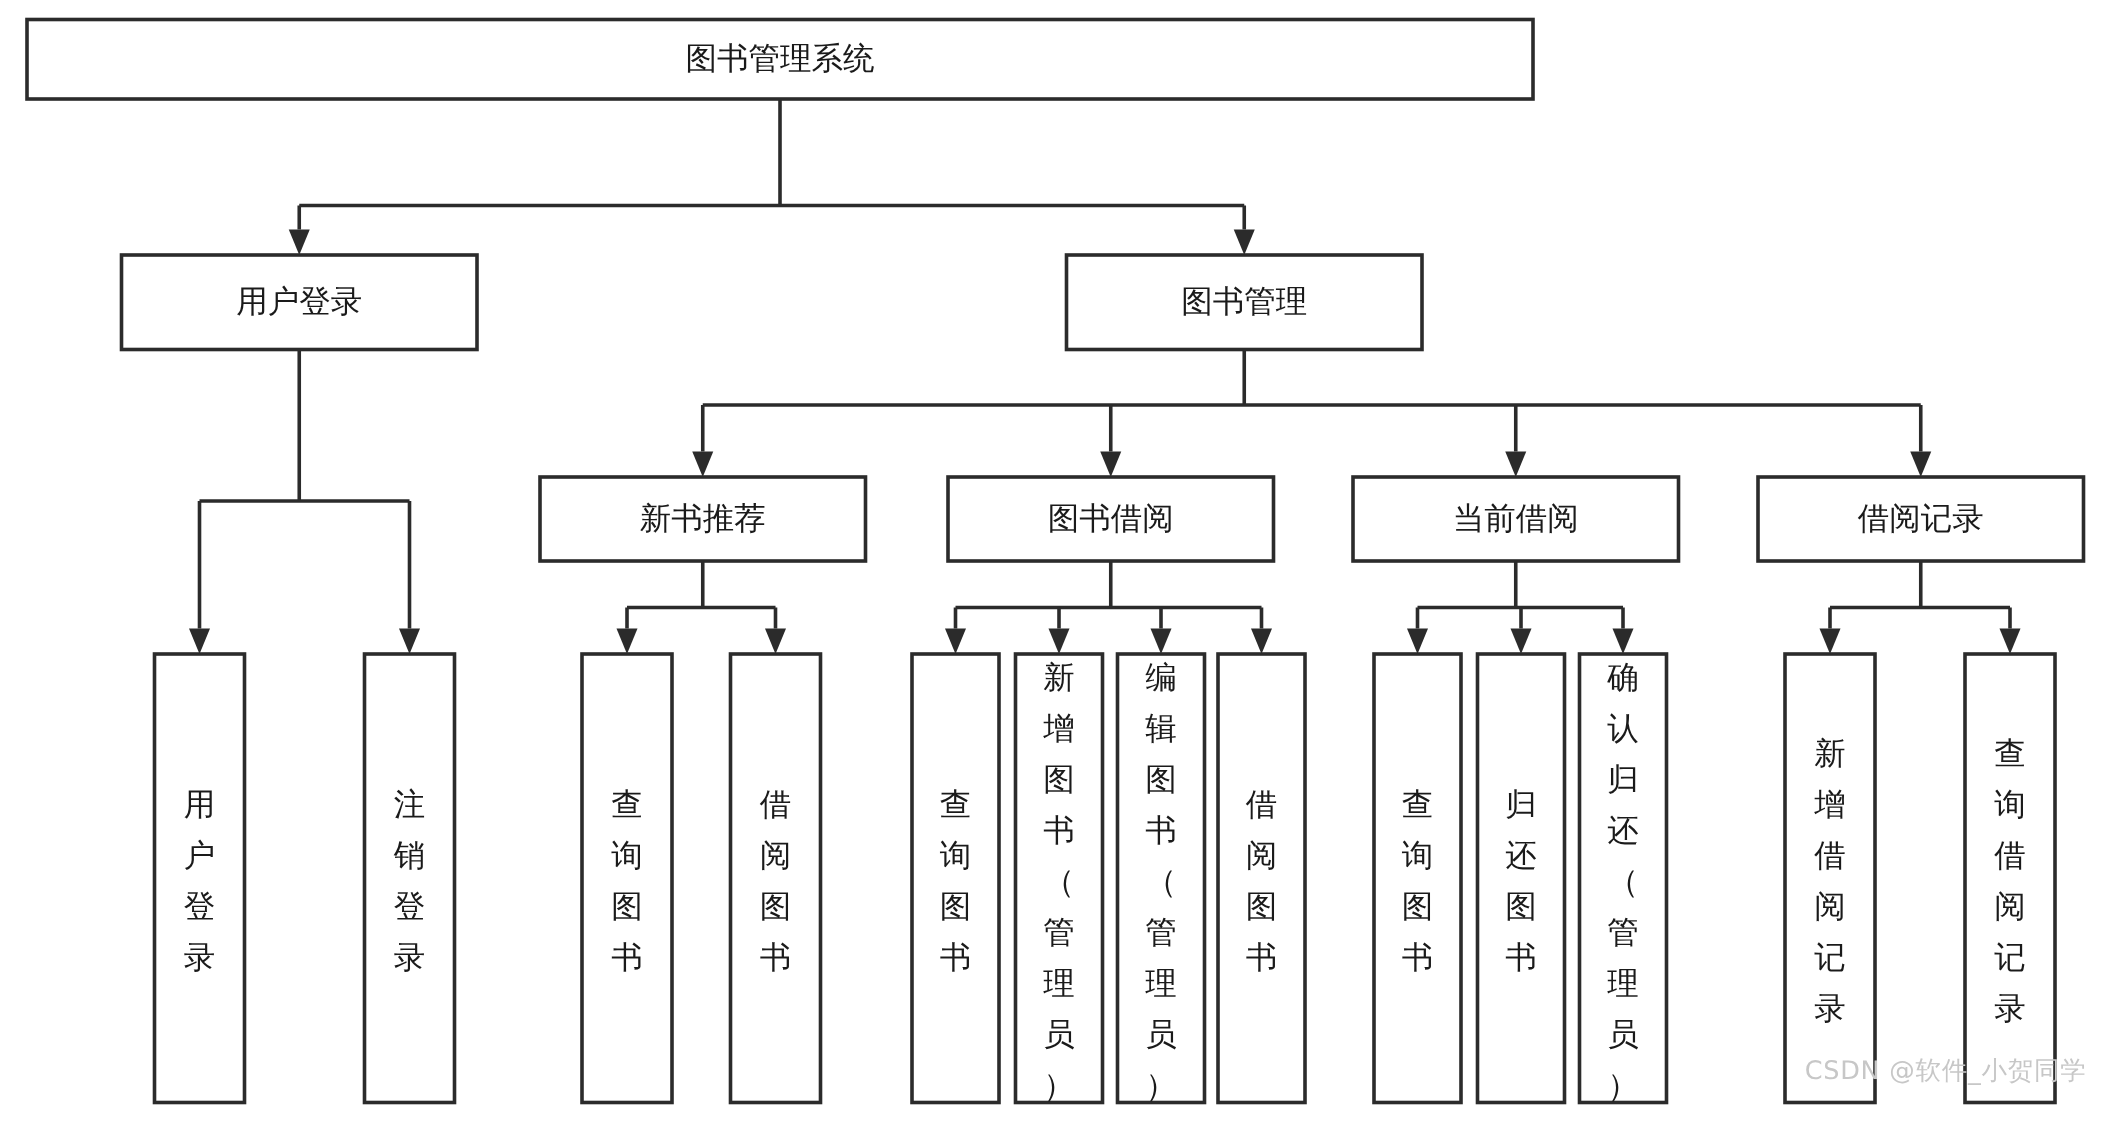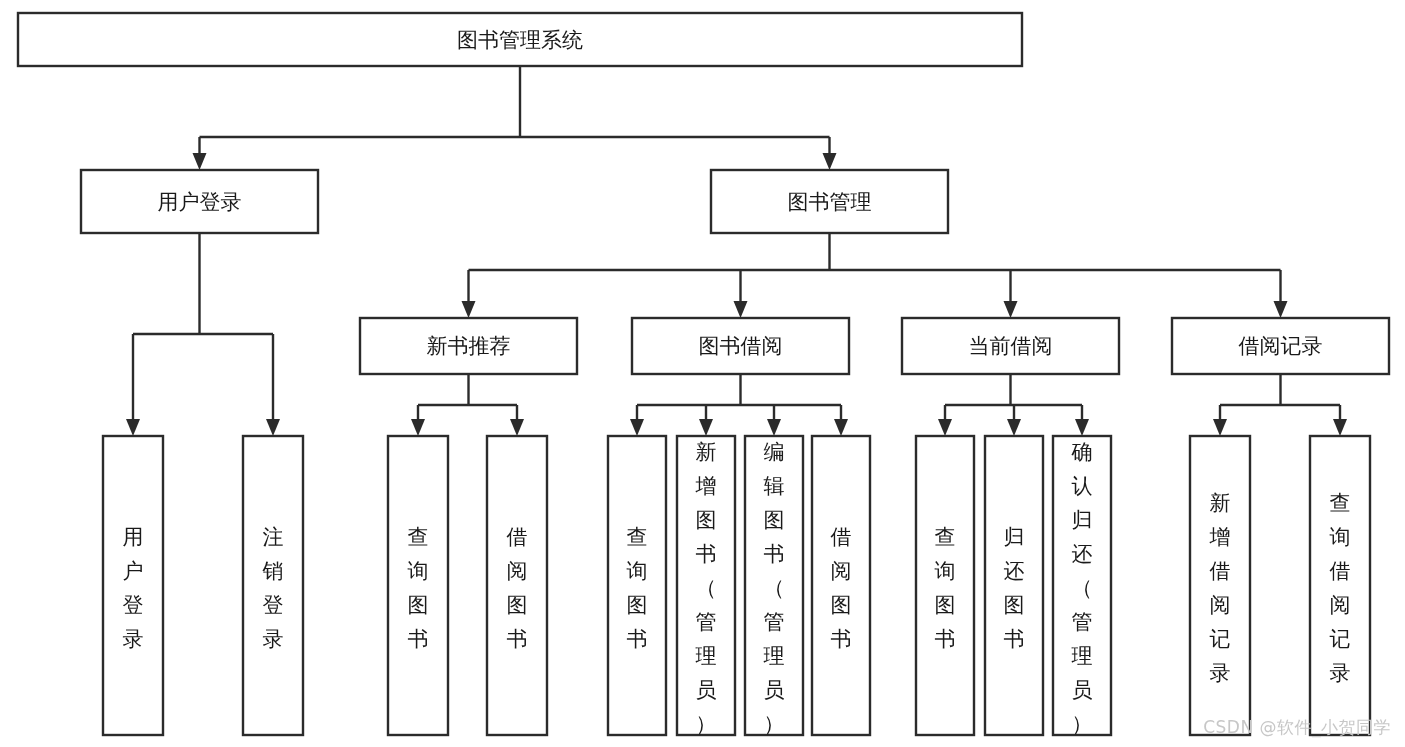--- a/index.html
+++ b/index.html
@@ -29,21 +29,21 @@
   }
   .edge{
     stroke:#2b2b2b;
     stroke-width:2.4;
     fill:none;
   }
   .arrow-head{fill:#2b2b2b;stroke:none;}
   .watermark{
     position:absolute;
     right:14px;
-    bottom:8px;
+    bottom:22px;
     font-family:"DejaVu Sans","Liberation Sans",sans-serif;
     font-size:17px;
     color:#c7c7c7;
     letter-spacing:0.5px;
     white-space:nowrap;
     pointer-events:none;
   }
 </style>
 </head>
 <body>

